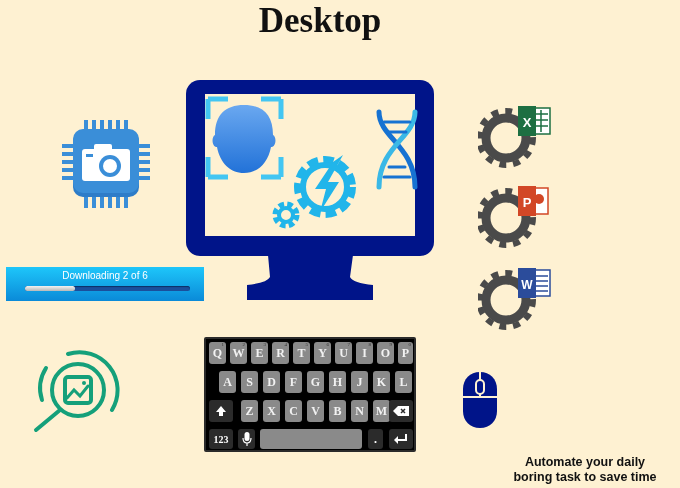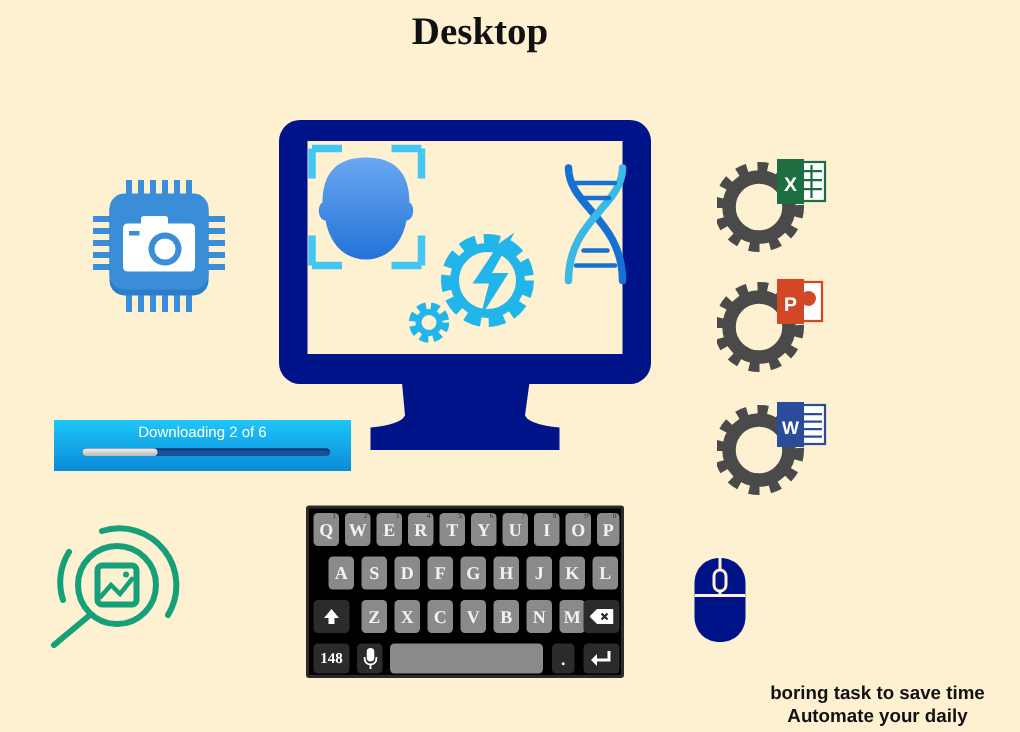--- a/index.html
+++ b/index.html
@@ -1,19 +1,19 @@
 <!DOCTYPE html>
 <html><head>
 <meta charset="utf-8">
 <style>
   html, body { margin:0; padding:0; }
   body { width:680px; height:488px; background:#fef1d2; position:relative; overflow:hidden; font-family:"Liberation Sans", sans-serif; }
   .abs { position:absolute; }
-  .title { left:200px; top:0; width:240px; text-align:center; font-family:"Liberation Serif", serif; font-weight:bold; font-size:26px; line-height:41px; color:#111; }
-  .progress { left:6px; top:280px; width:198px; height:34px; background:linear-gradient(#1ec6fa, #0a8ad8); box-sizing:border-box;margin-left:30px; }
+  .title { left:200px; top:0; width:240px; text-align:center; font-family:"Liberation Serif", serif; font-weight:bold; font-size:35px; line-height:41px; color:#111; }
+  .progress { left:6px; top:267px; width:198px; height:34px; background:linear-gradient(#1ec6fa, #0a8ad8); box-sizing:border-box; }
   .progress .lbl { position:absolute; left:0; right:0; top:3px; text-align:center; color:#fff; font-size:10px; }
   .progress .track { position:absolute; left:19px; top:19px; width:165px; height:5px; border-radius:3px; background:#1a4f9c; box-shadow: inset 0 1px 1px #0c2f66; }
   .progress .fill { position:absolute; left:0; top:0; height:5px; border-radius:3px; background:linear-gradient(#f2f2f2,#b8b8b8); }
   .kbd { left:204px; top:337px; width:212px; height:115px; background:#000; border:2px solid #2b2b2b; box-sizing:border-box; border-radius:2px; }
   .key { position:absolute; background:#8a8a8a; border-radius:3px; color:#f2f2f2; font-family:"Liberation Serif", serif; font-weight:bold; font-size:12px; display:flex; align-items:center; justify-content:center; box-sizing:border-box; }
   .key.dark { background:#2b2b2b; color:#fff; }
   .key sup { position:absolute; right:2px; top:0; font-size:5px; color:#333; font-weight:normal; }
   .tagline { left:495px; top:455px; width:180px; text-align:center; font-weight:bold; font-size:12.5px; line-height:15px; color:#111; }
 </style>
 </head>
@@ -201,21 +201,21 @@
   <div class="key" style="left:123px;top:61px;width:17px;height:22px">B</div>
   <div class="key" style="left:145px;top:61px;width:17px;height:22px">N</div>
   <div class="key" style="left:167px;top:61px;width:17px;height:22px">M</div>
   <div class="key dark" style="left:183px;top:61px;width:24px;height:22px">
     <svg width="16" height="10" viewBox="0 0 16 10">
         <path d="M5 0 H16 V10 H5 L0 5 Z" fill="#fff"></path>
         <path d="M8 3 L12 7 M12 3 L8 7" stroke="#2b2b2b" stroke-width="1.5"></path>
       </svg>
   </div>
 
-  <div class="key dark" style="left:3px;top:90px;width:24px;height:20px;font-size:10px">148</div>
+  <div class="key dark" style="left:3px;top:90px;width:24px;height:20px;font-size:10px">123</div>
   <div class="key dark" style="left:32px;top:90px;width:17px;height:20px">
     <svg width="10" height="14" viewBox="0 0 10 14">
         <rect x="2.5" y="0" width="5" height="9" rx="2.5" fill="#fff"></rect>
         <path d="M1 6 Q1 11 5 11 Q9 11 9 6" stroke="#fff" fill="none" stroke-width="1.2"></path>
         <path d="M5 11 V14" stroke="#fff" stroke-width="1.2"></path>
       </svg>
   </div>
   <div class="key" style="left:54px;top:90px;width:102px;height:20px"></div>
   <div class="key dark" style="left:162px;top:90px;width:15px;height:20px">.</div>
   <div class="key dark" style="left:183px;top:90px;width:24px;height:20px">
@@ -227,15 +227,15 @@
 </div>
 
 <svg class="abs" style="left:462px;top:371px" width="36" height="58" viewBox="0 0 36 58">
   <path d="M18 1 C8 1 1 8 1 18 L1 40 C1 50 8 57 18 57 C28 57 35 50 35 40 L35 18 C35 8 28 1 18 1 Z" fill="#001489"></path>
   <path d="M1 26 H35" stroke="#fef1d2" stroke-width="2"></path>
   <path d="M18 1 V26" stroke="#fef1d2" stroke-width="2"></path>
   <rect x="14" y="9" width="8" height="14" rx="4" fill="#001489" stroke="#fef1d2" stroke-width="2"></rect>
 </svg>
 
 <div class="abs tagline">
+  <div>Automate your daily</div>
   <div>boring task to save time</div>
-  <div>Automate your daily</div>
 </div>
 
 </body></html>

